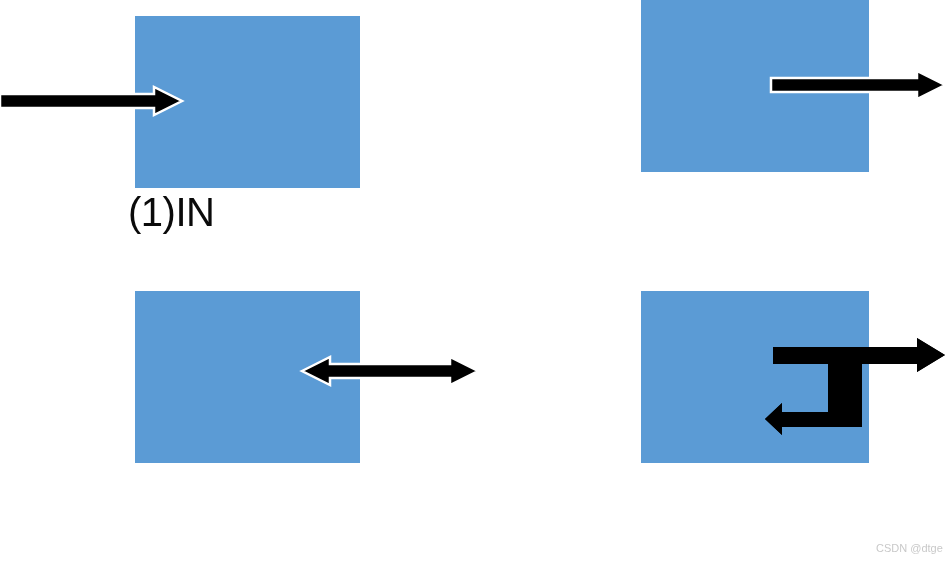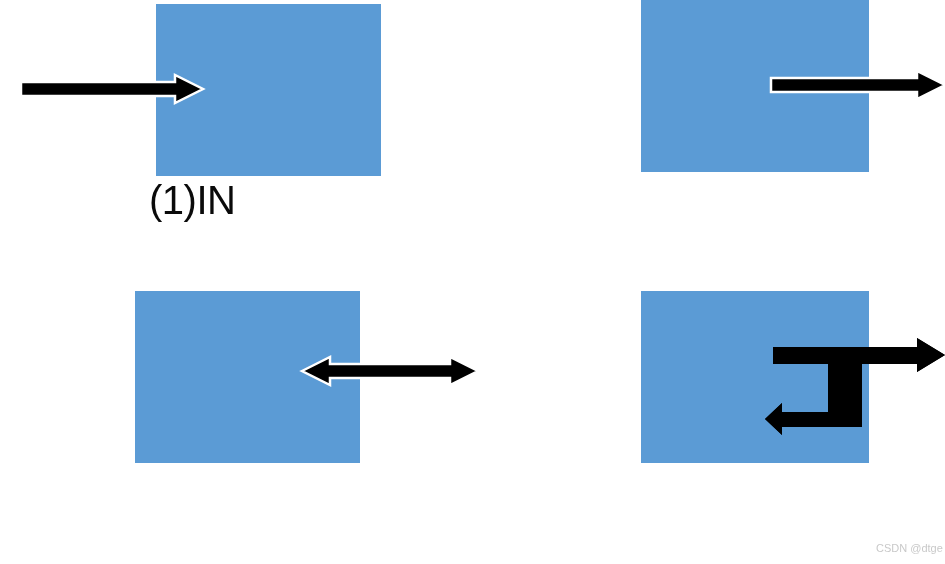--- a/index.html
+++ b/index.html
@@ -28,21 +28,21 @@
     position: absolute;
     font-family: "Liberation Sans", sans-serif;
     font-size: 40px;
     line-height: 1;
     color: #0a0a0a;
     white-space: nowrap;
     letter-spacing: -0.5px;
   }
   #caption-in   { left: 128px; top: 176px; }
 
-  #fig-in     { left: 0px;   top: 4px; margin-left: 21px; }
+  #fig-in     { left: 0px;   top: 16px; }
   #fig-out    { left: 600px; top: 0px; }
   #fig-inout  { left: 0px;   top: 280px; }
   #fig-buffer { left: 600px; top: 280px; }
 
   .watermark {
     position: absolute;
     left: 876px;
     top: 542px;
     font-family: "Liberation Sans", sans-serif;
     font-size: 11px;

